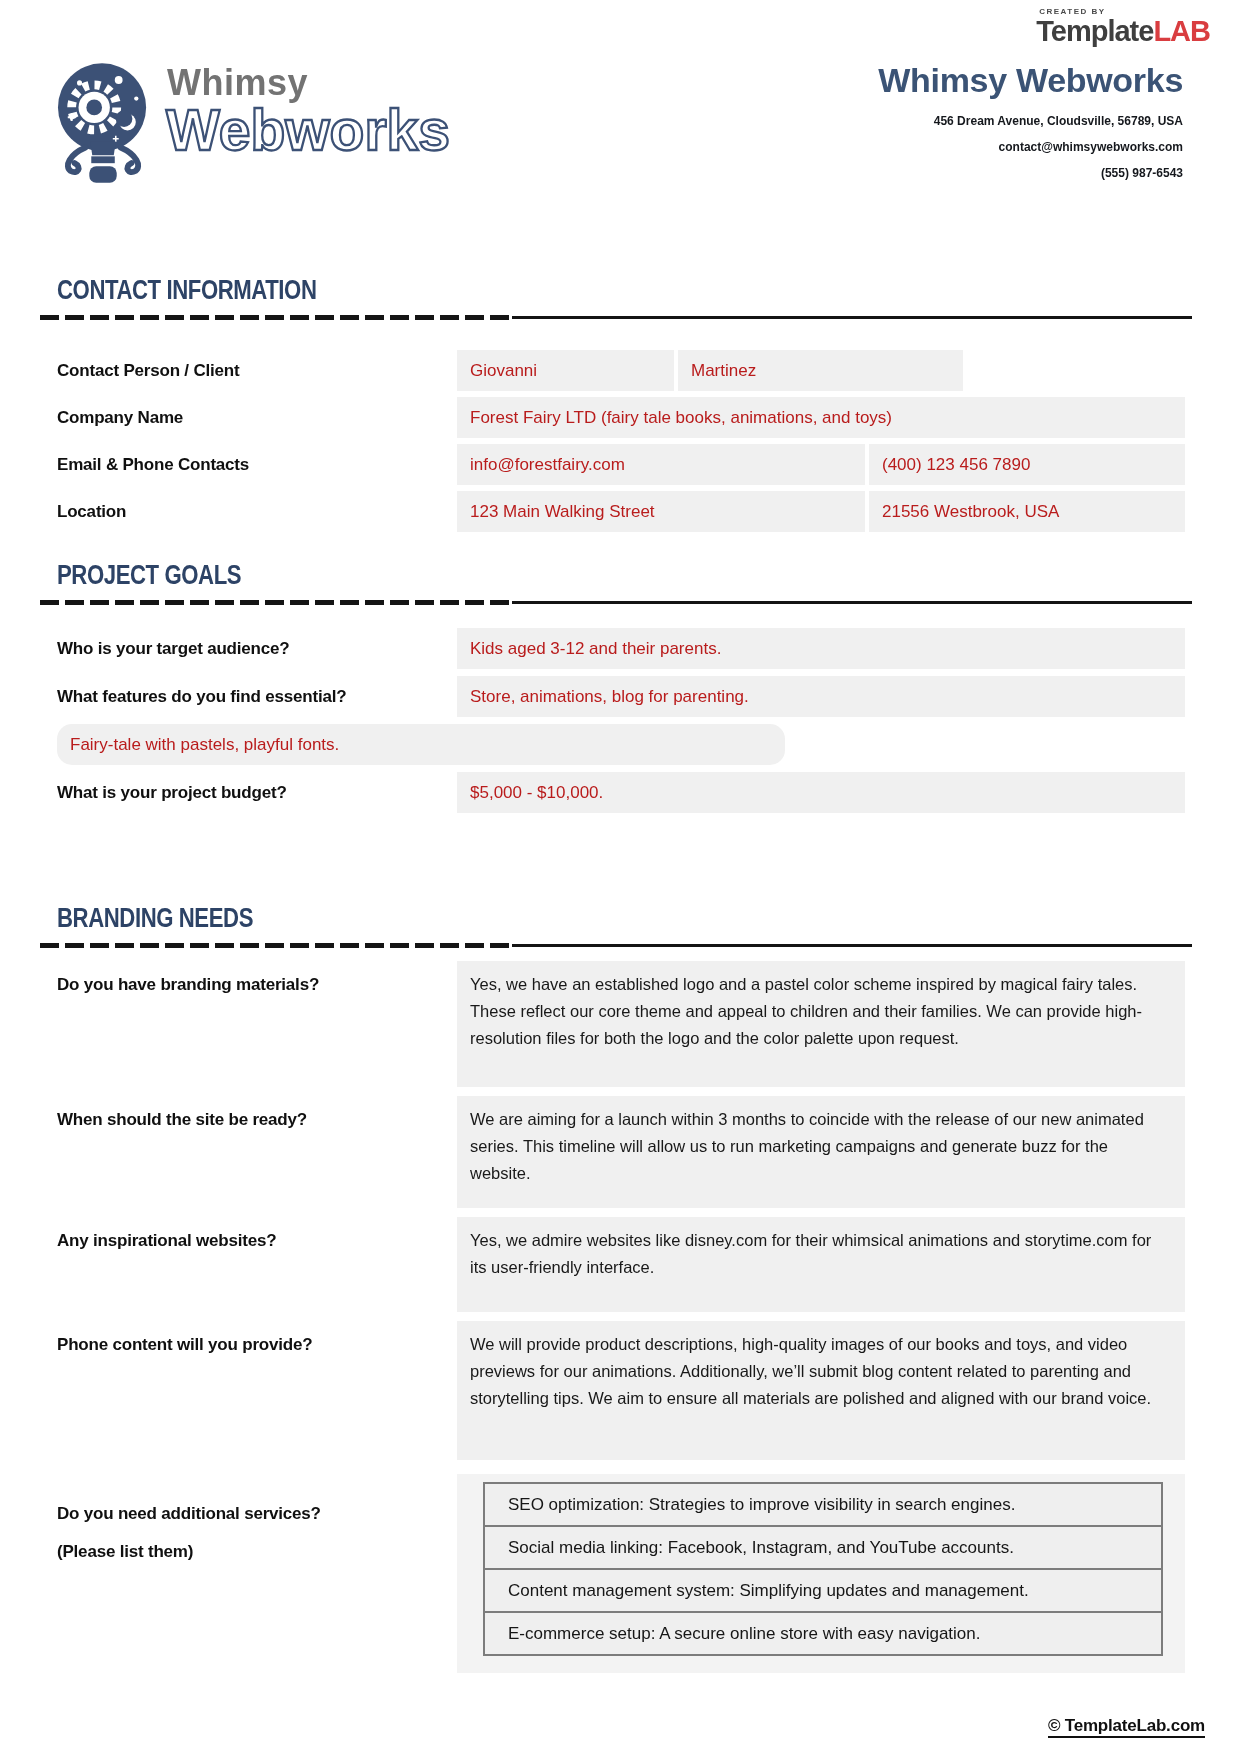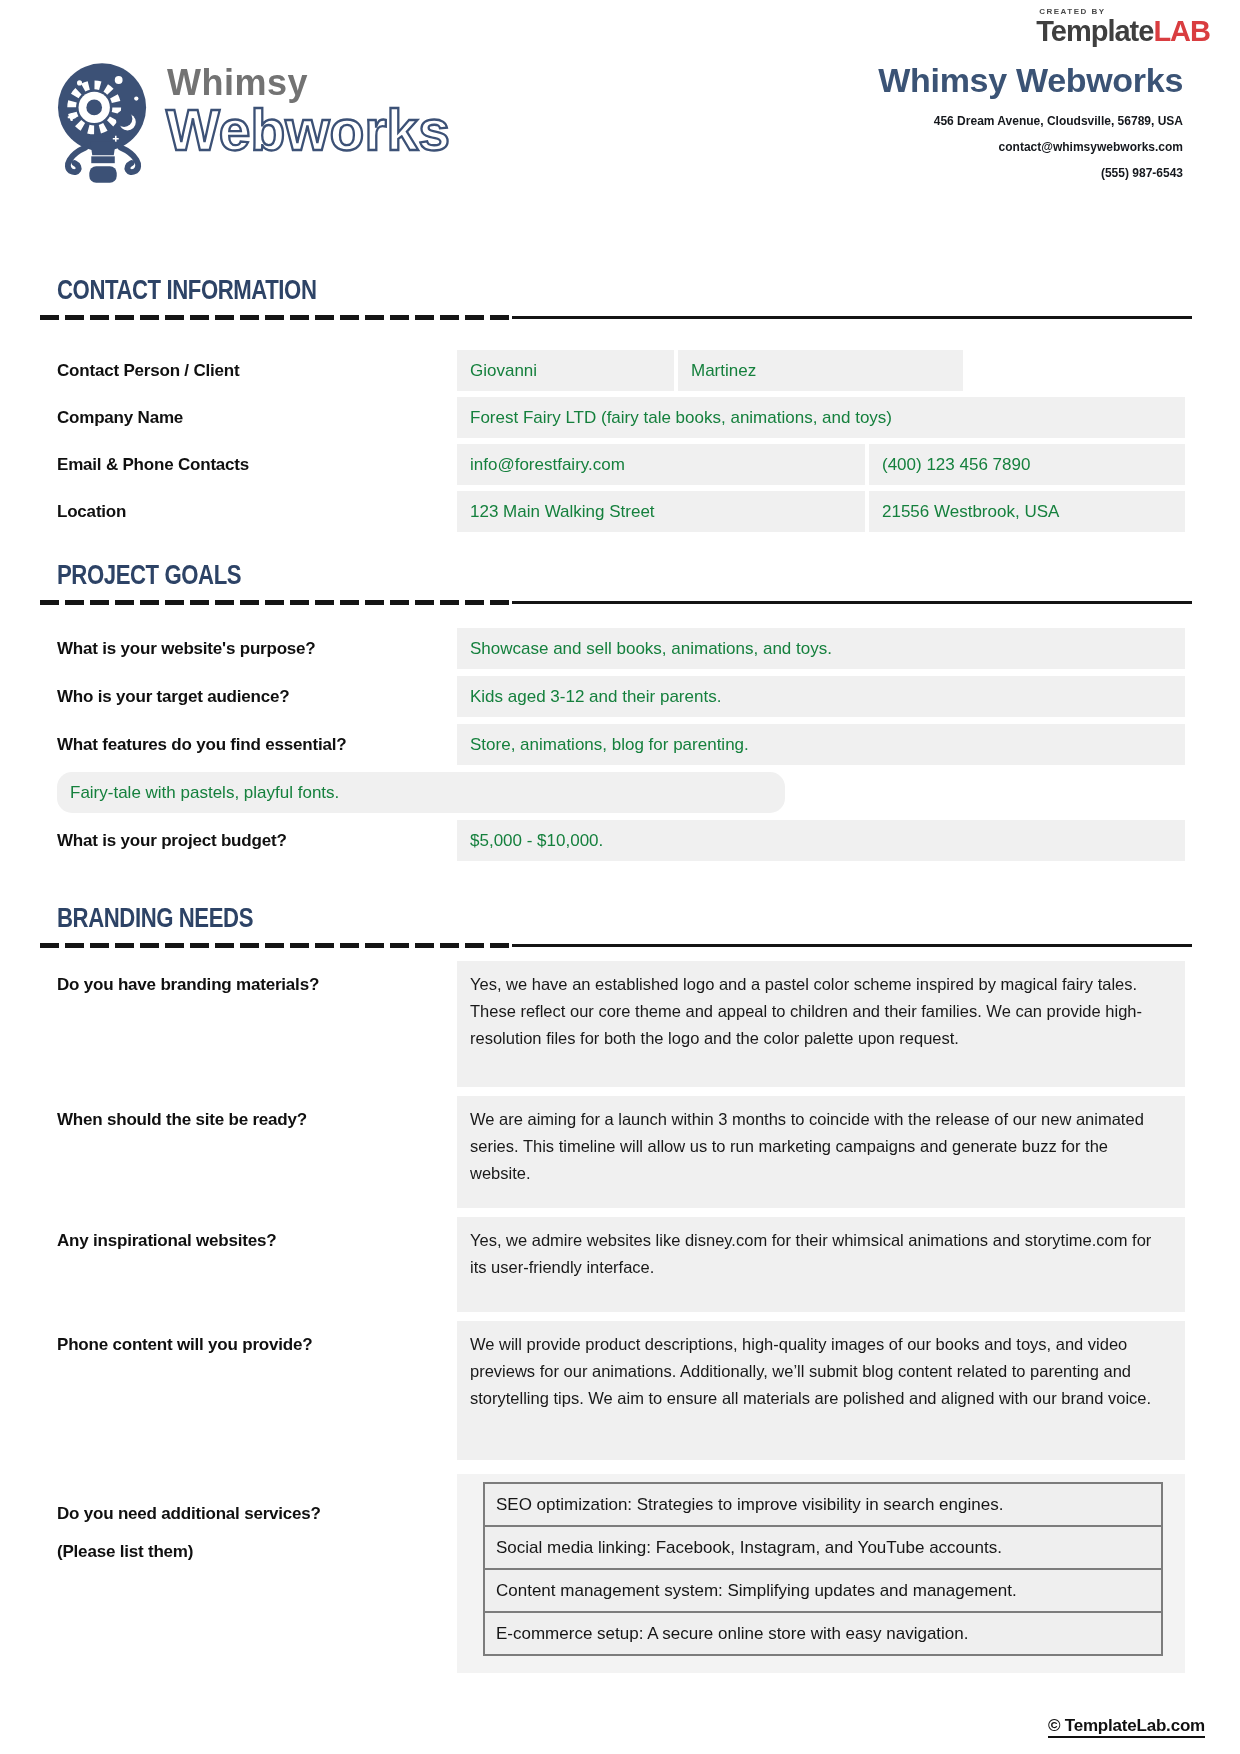--- a/index.html
+++ b/index.html
@@ -40,39 +40,39 @@
 
   
   .rows { margin-top:30px; }
   .rows.goals { margin-top:23px; }
   .qrow { display:flex; align-items:stretch; margin-bottom:6px; }
   .qrow.g { margin-bottom:7px; }
   .lblcol { width:400px; flex:0 0 400px; display:flex; align-items:center; }
   .lbl { font-size:17px; font-weight:bold; color:#101010; letter-spacing:-0.2px; }
   .cells { display:flex; flex:1; }
   .cell { background:#f0f0f0; height:41px; display:flex; align-items:center; padding-left:13px;
-          font-size:17px; color:#15803d; margin-right:4px; }
+          font-size:17px; color:#b91c1c; margin-right:4px; }
   .cell:last-child { margin-right:0; }
 
   
   .rows.branding { margin-top:13px; }
   .brow { display:flex; margin-bottom:9px; }
   .brow .lblcol { align-items:flex-start; padding-top:14px; }
   .para { background:#f0f0f0; width:728px; flex:0 0 728px; font-size:16.5px; line-height:27px;
           color:#191919; padding:10px 16px 10px 13px; }
 
   
   .svcrow { display:flex; margin-top:14px; }
   .svcrow .lblcol { flex-direction:column; align-items:flex-start; padding-top:30px; }
   .svcrow .lbl { display:block; }
   .svcrow .lbl.sub { margin-top:18px; }
   .svc-outer { background:#f3f3f3; width:728px; flex:0 0 728px; padding:8px 0 17px 0; }
   .svc-list { margin-left:26px; margin-right:22px; }
   .svc-item { background:#efefef; border:2px solid #7c7c7c; height:45px; margin-top:-2px;
-              display:flex; align-items:center; padding-left:11px; font-size:17px; color:#161616; }
+              display:flex; align-items:center; padding-left:23px; font-size:17px; color:#161616; }
   .svc-item:first-child { margin-top:0; }
 
   
   .footer { position:absolute; top:1716px; right:35px; }
   .credit { font-size:17px; font-weight:bold; color:#101010; text-decoration:none;
             border-bottom:2px solid #101010; padding-bottom:1px; letter-spacing:-0.2px; }
 </style>
 </head>
 <body>
 
@@ -166,28 +166,20 @@
         </div>
       </div>
   </div>
 
   <div class="section sec-goals">
     <h2 class="sectitle">PROJECT GOALS</h2>
     <div class="rule"></div>
     <div class="rows goals" id="goals-rows">
         <div class="qrow g">
           <div class="lblcol">
-            <span class="lbl">What is your website's purpose?</span>
-          </div>
-          <div class="cells">
-            <div class="cell" style="width: 728px; flex: 0 0 728px;">Showcase and sell books, animations, and toys.</div>
-          </div>
-        </div>
-        <div class="qrow g">
-          <div class="lblcol">
             <span class="lbl">Who is your target audience?</span>
           </div>
           <div class="cells">
             <div class="cell" style="width: 728px; flex: 0 0 728px;">Kids aged 3-12 and their parents.</div>
           </div>
         </div>
         <div class="qrow g">
           <div class="lblcol">
             <span class="lbl">What features do you find essential?</span>
           </div>

